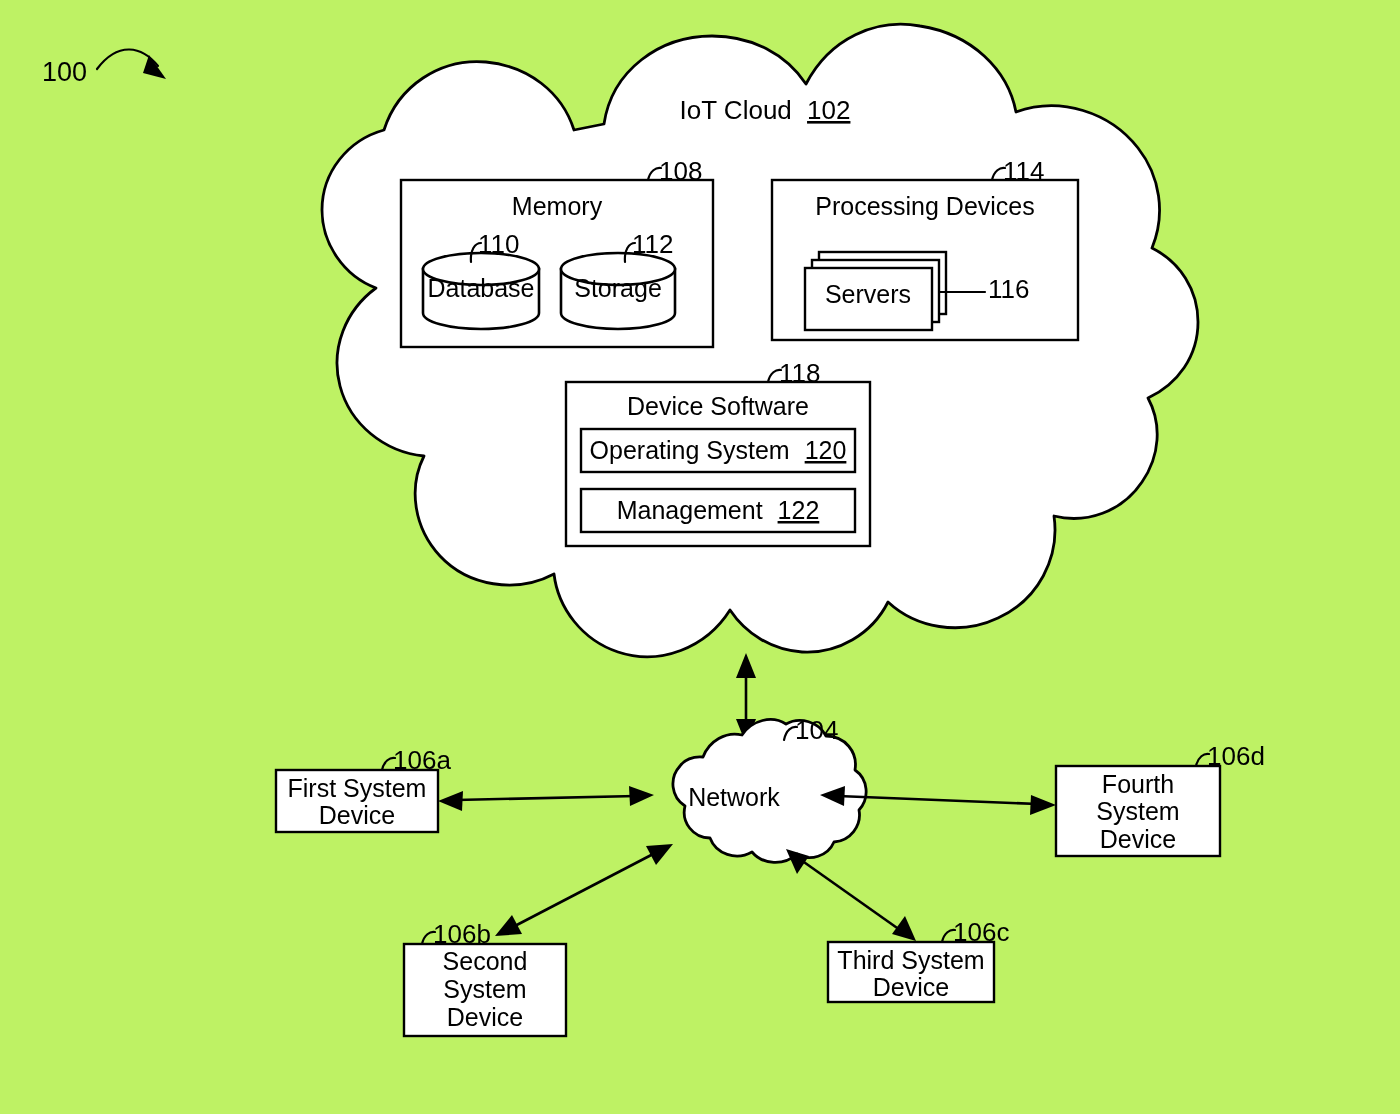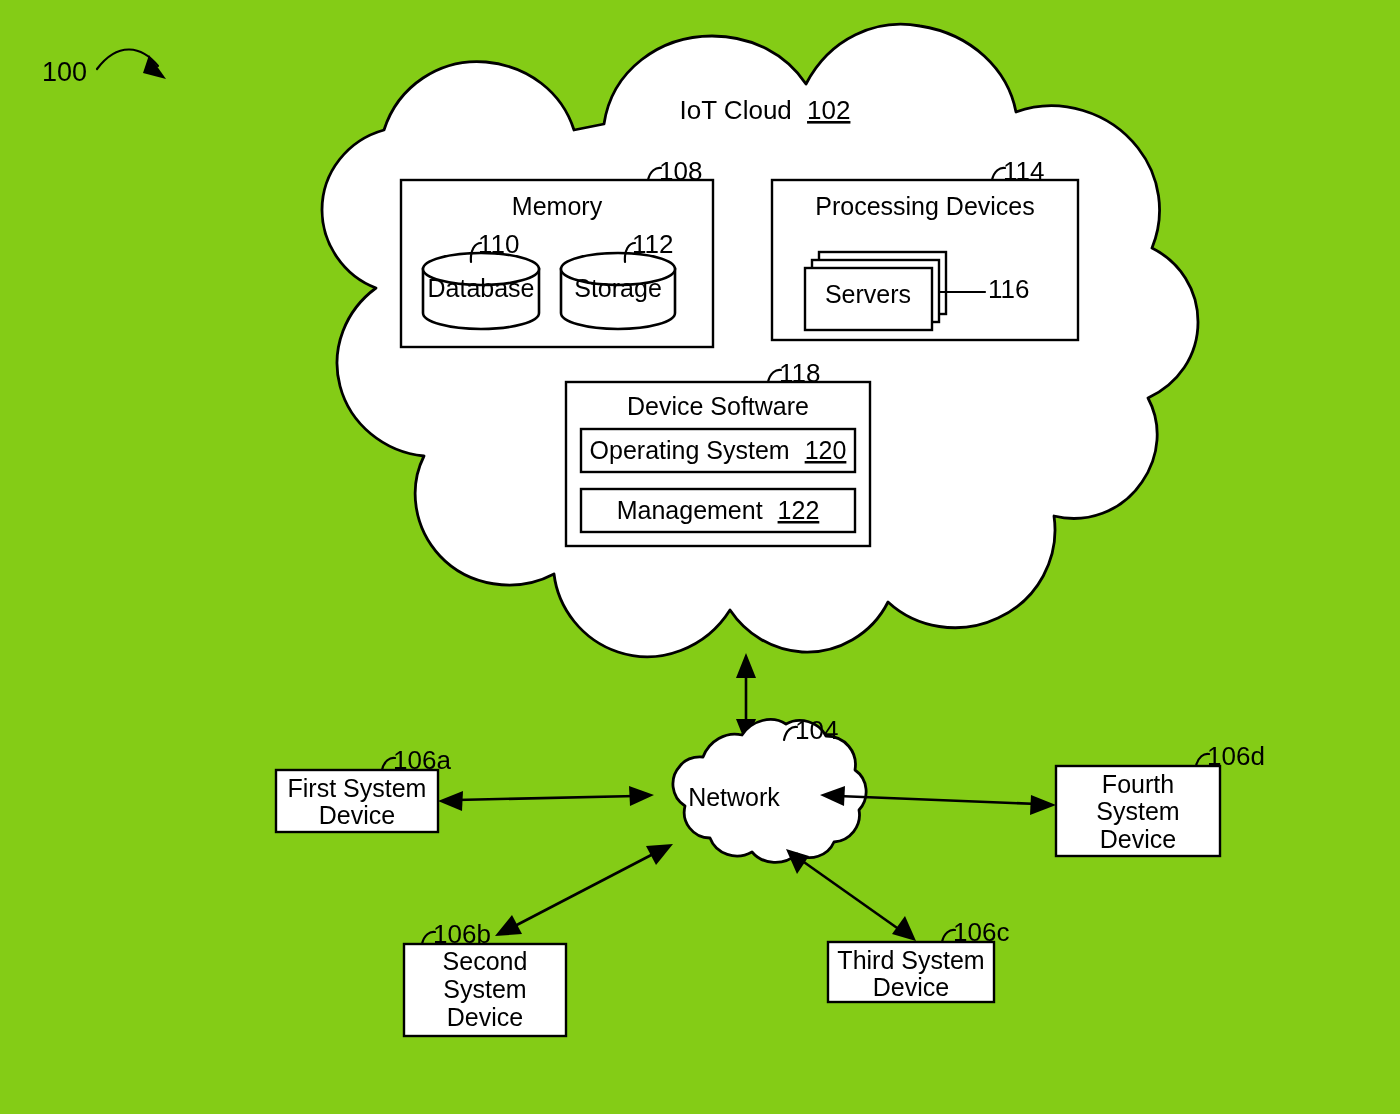--- a/index.html
+++ b/index.html
@@ -7,21 +7,21 @@
     padding: 0;
     background: #ffffff;
   }
   body {
     font-family: "Liberation Sans", sans-serif;
   }
   #figure-root {
     position: relative;
     width: 1400px;
     height: 1114px;
-    background: #84cc16;
+    background: #bef264;
     overflow: hidden;
     text-align: center;
   }
   svg.figure-canvas {
     display: block;
     width: 1400px;
     height: 1114px;
   }
   .stroke-thin {
     fill: none;

